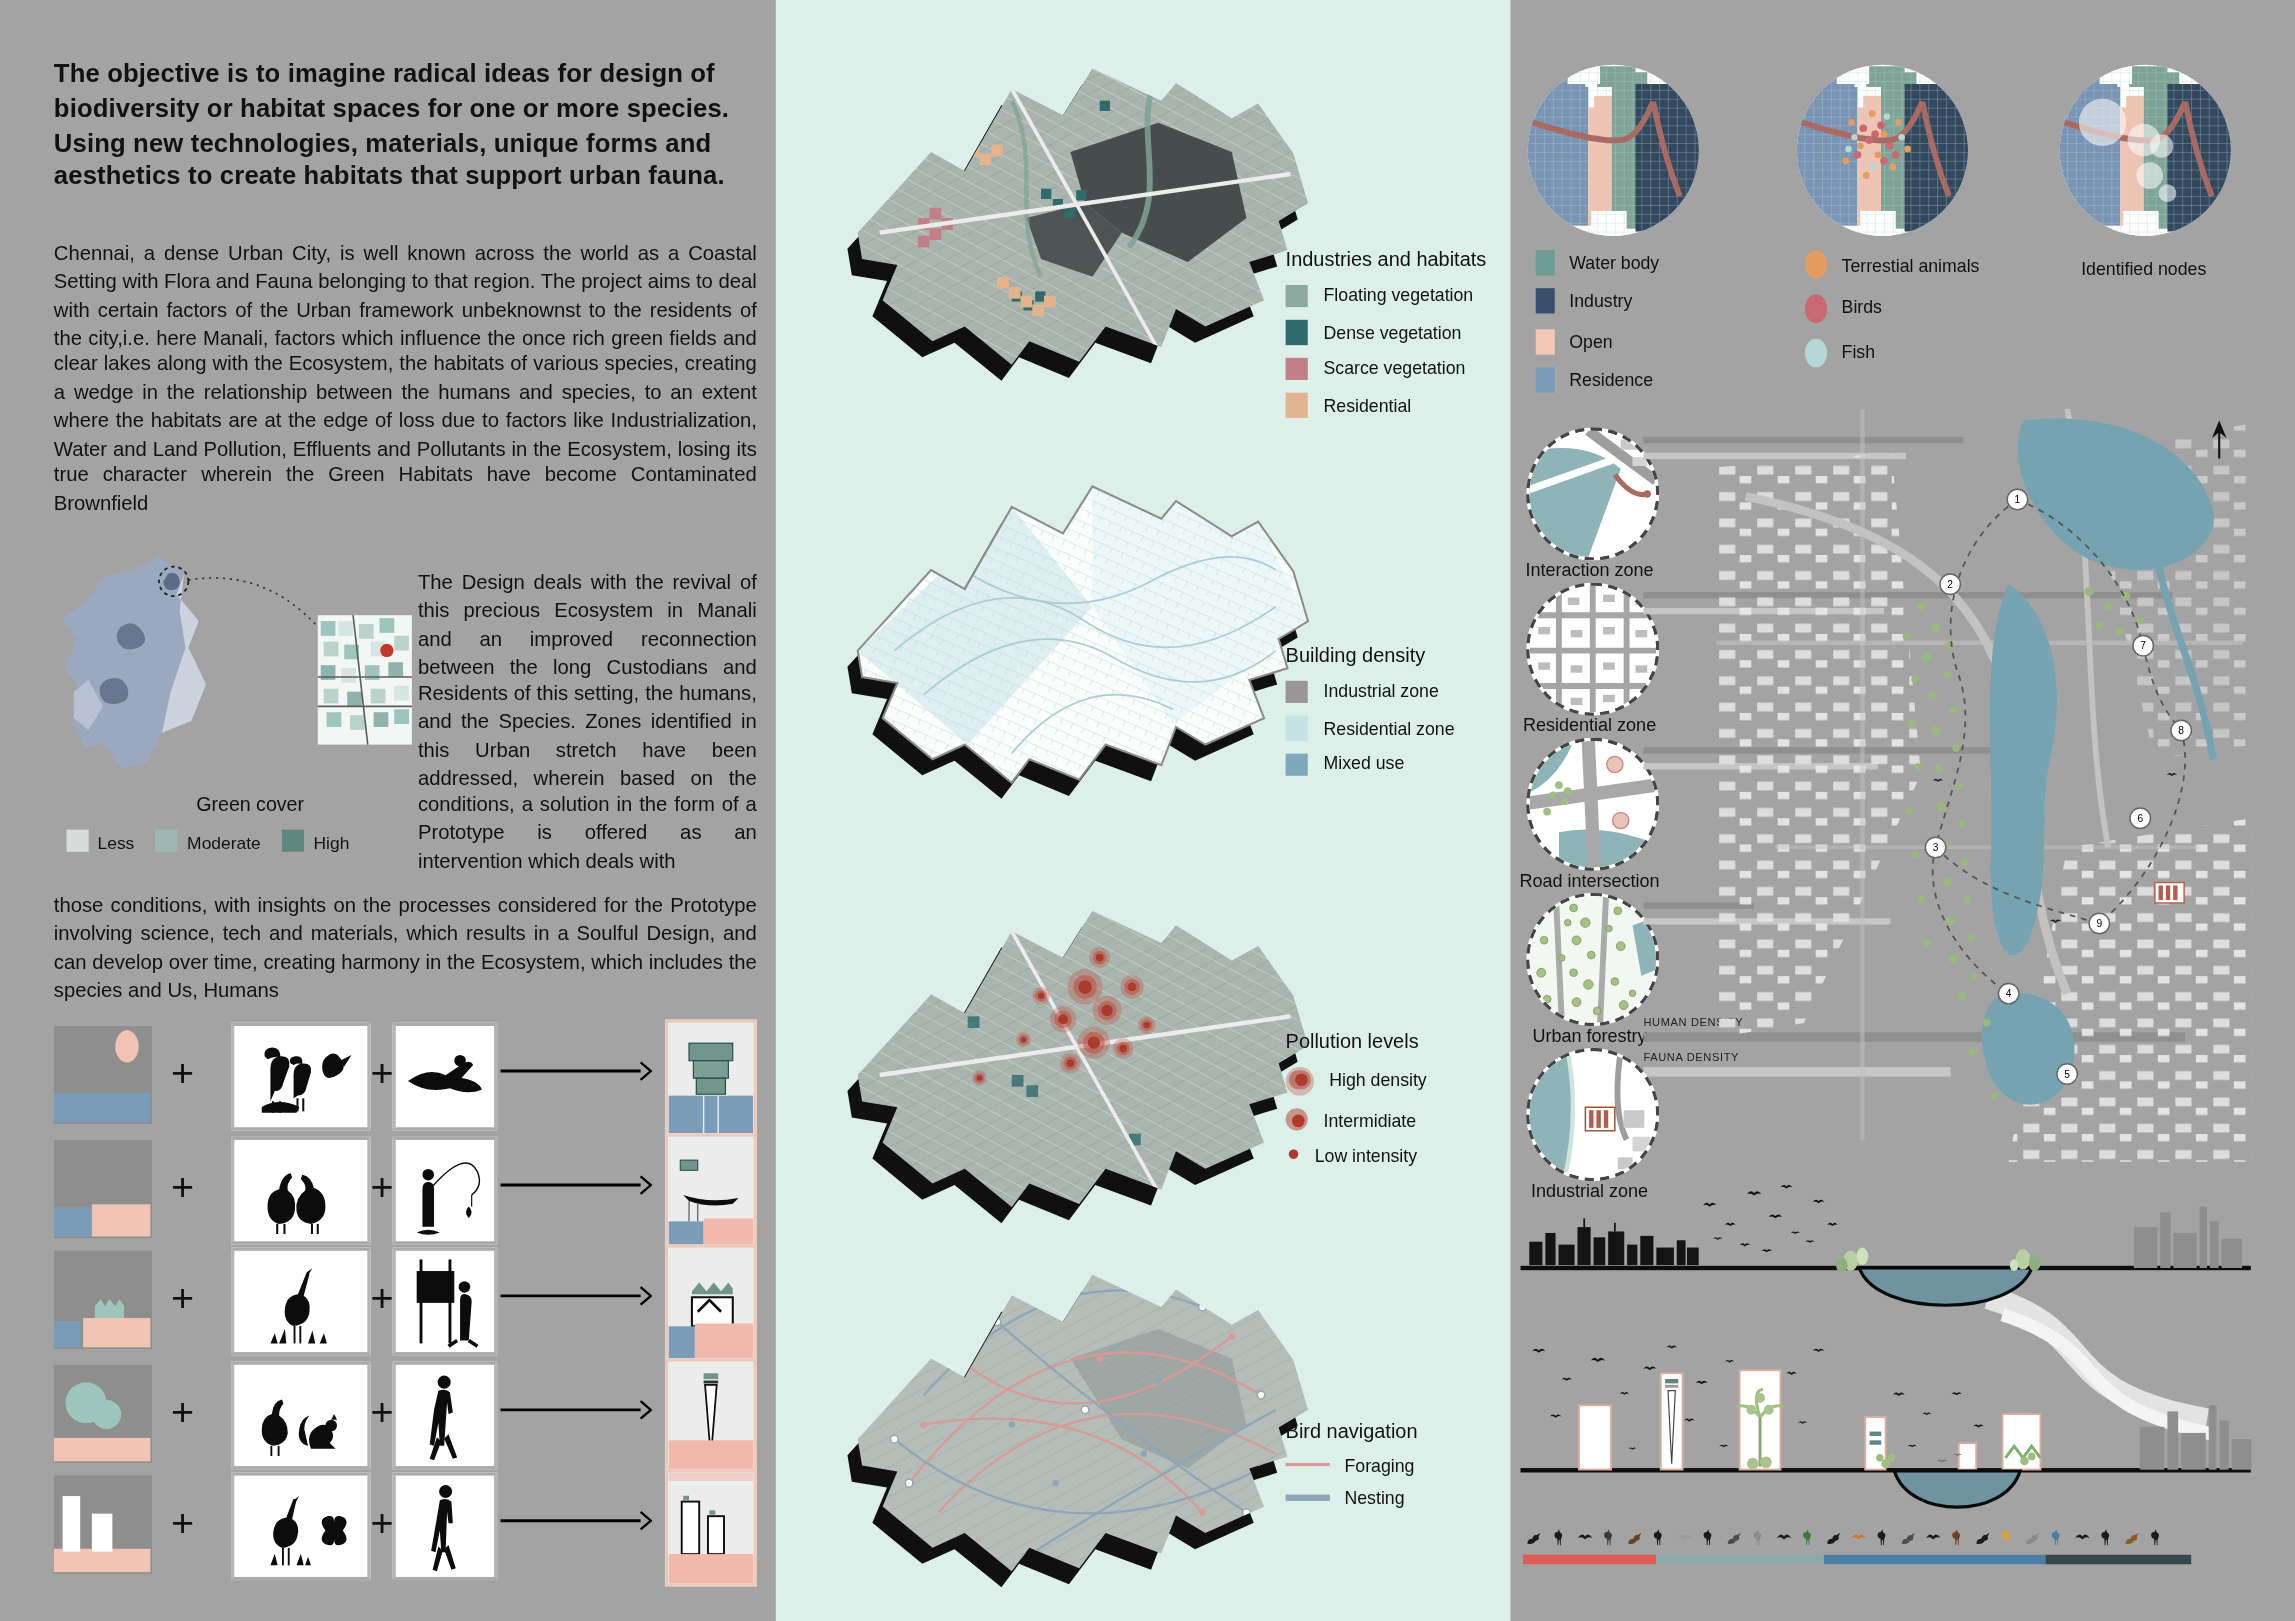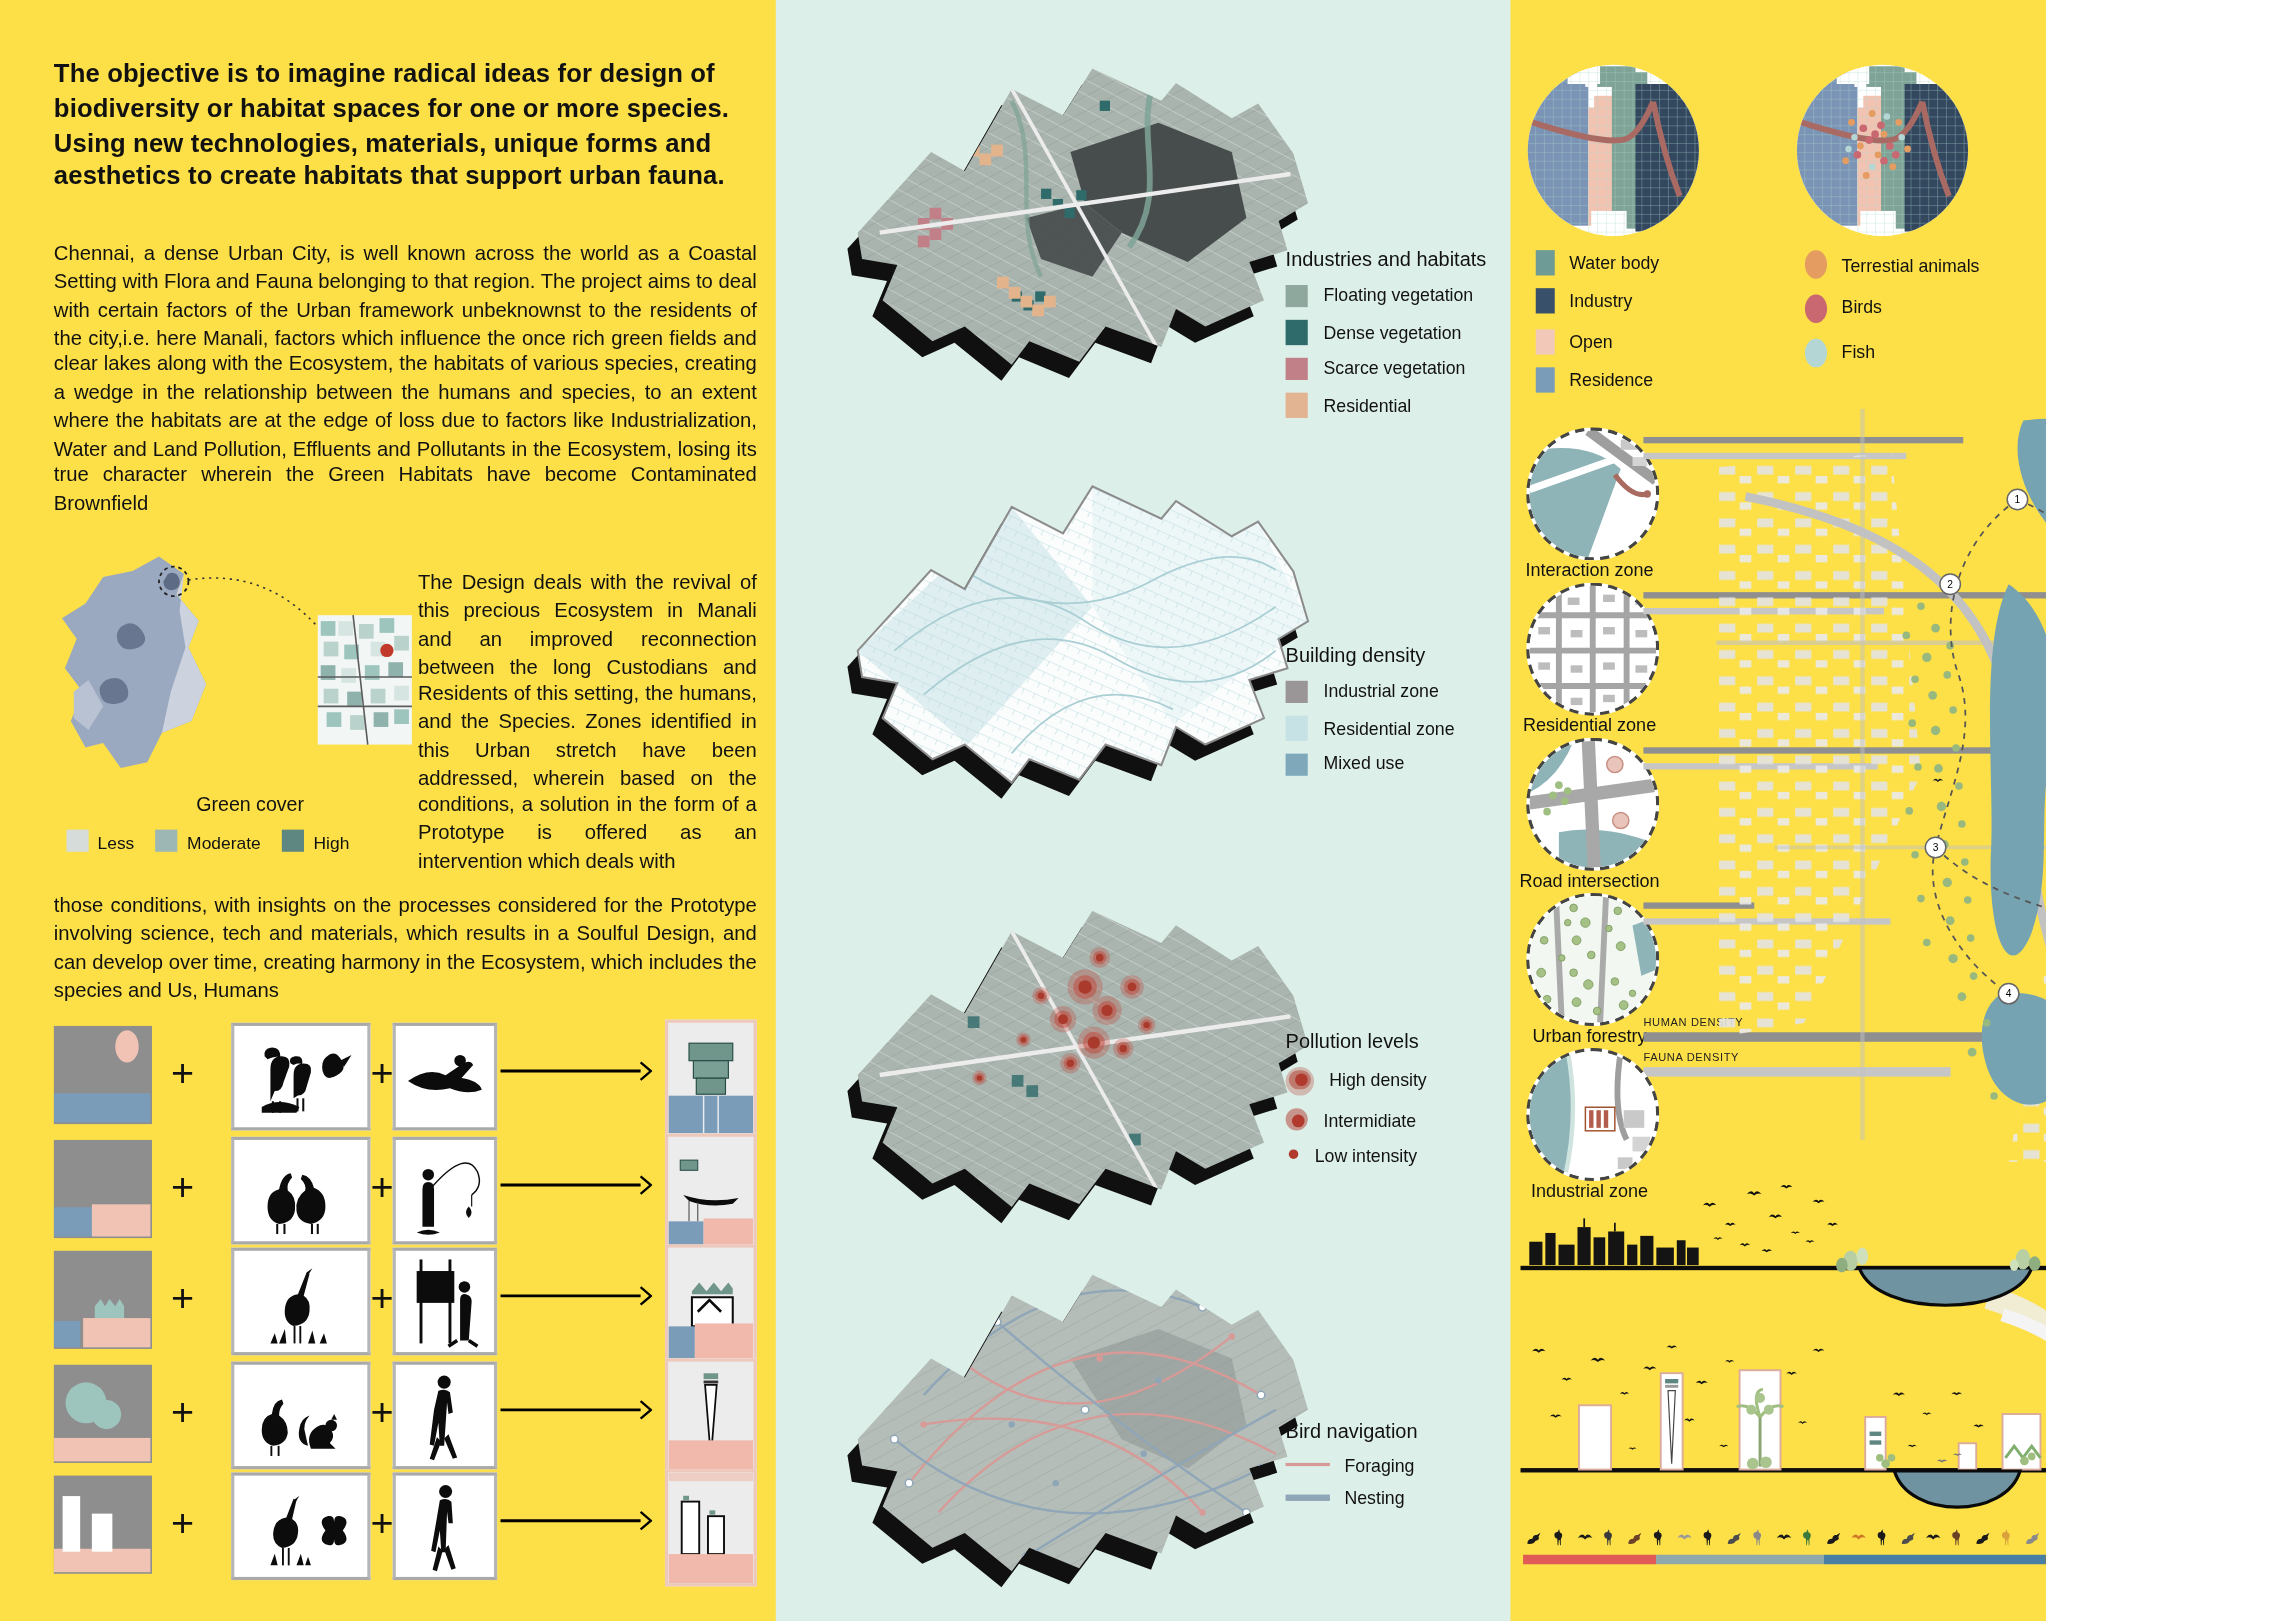--- a/index.html
+++ b/index.html
@@ -1,16 +1,16 @@
 <!DOCTYPE html>
 <html style="font-size:7.4px"><head>
 <meta charset="utf-8">
 <style>
   html,body{margin:0;padding:0;background:#fff;overflow:hidden;}
-  #root{width:2046px;height:1622px;position:relative;overflow:hidden;background:#fde047;}
+  #root{width:2295px;height:1622px;position:relative;overflow:hidden;background:#a3a3a3;}
   #board{width:725px;height:512px;position:absolute;top:0;left:0;
          transform:scale(3.1665);transform-origin:0 0;
          font-family:"Liberation Sans",sans-serif;color:#111;}
   .abs{position:absolute;}
   .nosel{user-select:none;}
   
   #objective{left:17px;top:14px;width:222px;font-size:8.1px;font-weight:bold;
              line-height:1.31;letter-spacing:0.05px;}
   .body-text{font-size:6.4px;line-height:1.365;text-align:justify;}
   #para1{left:17px;top:70px;width:222px;}

